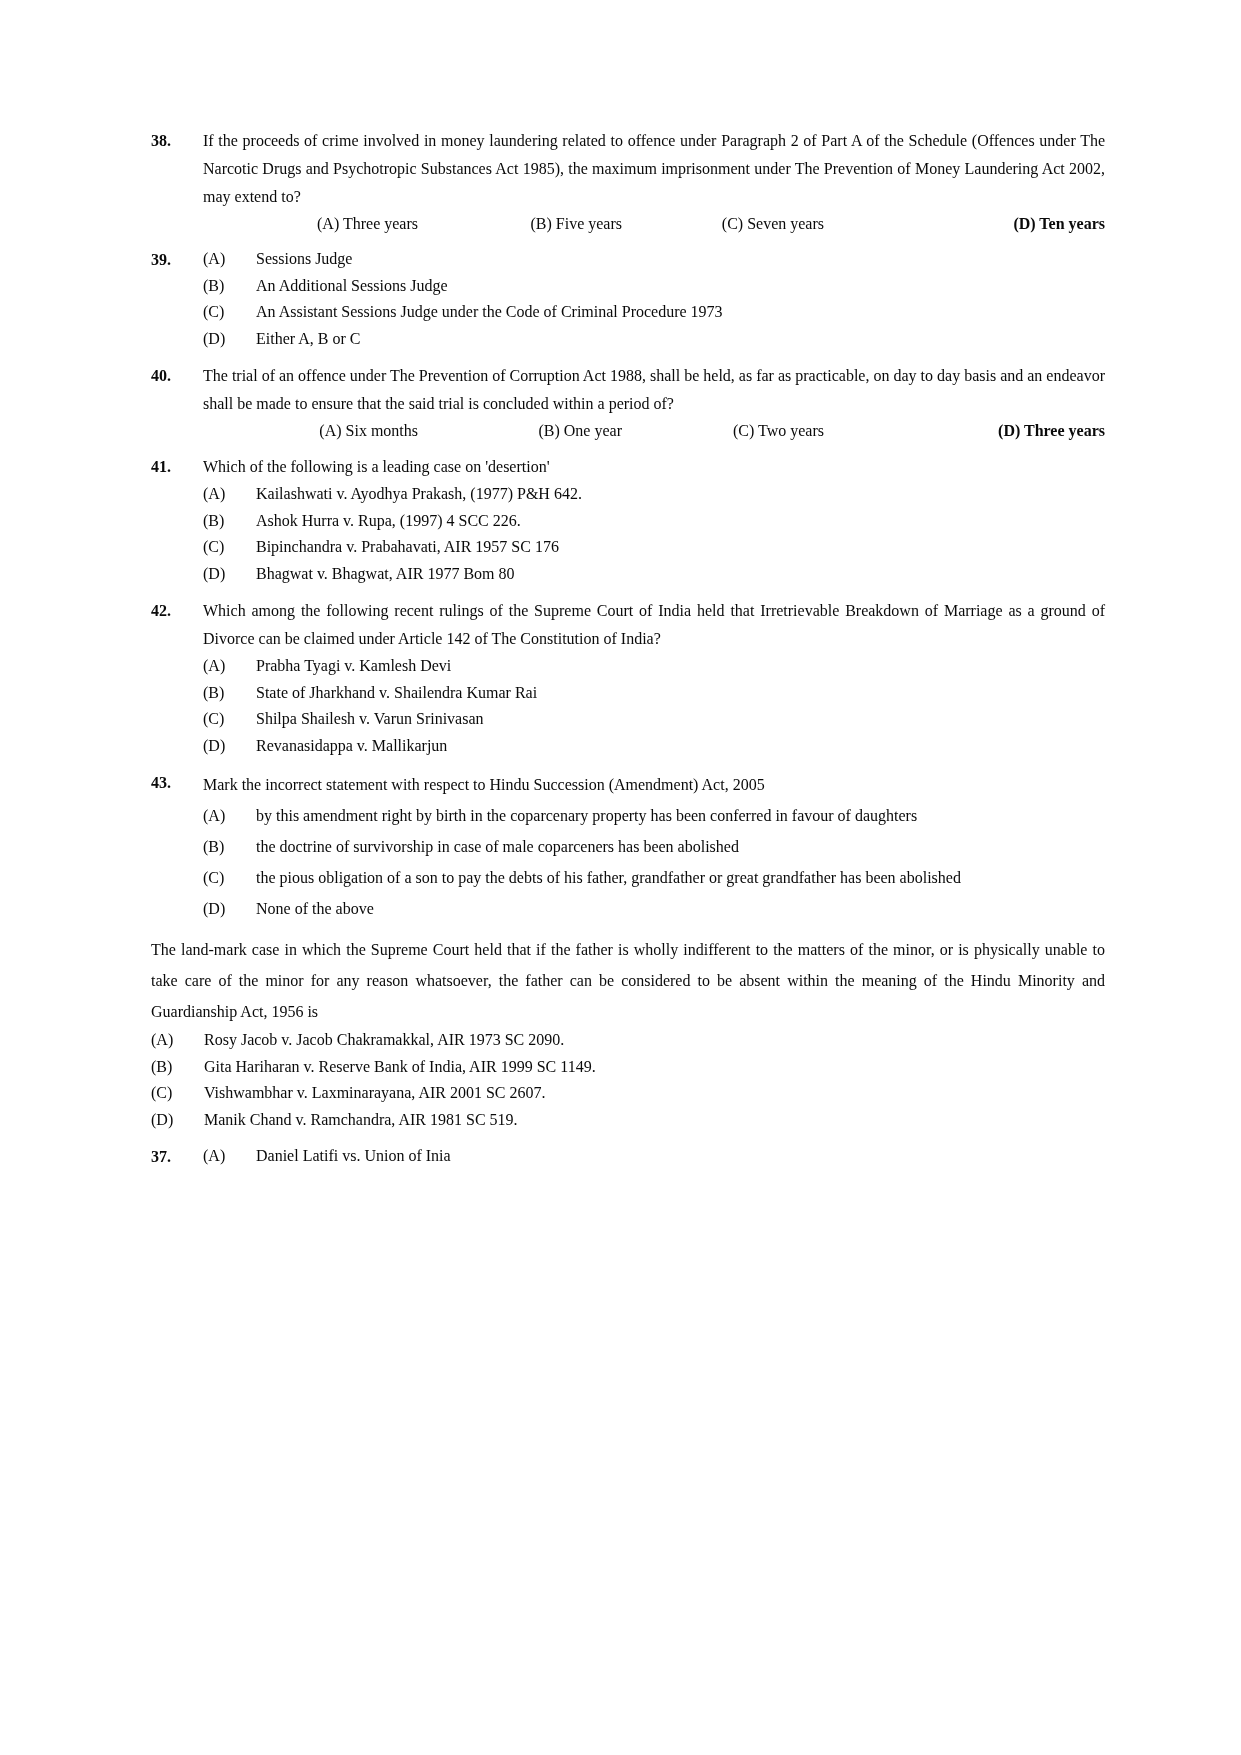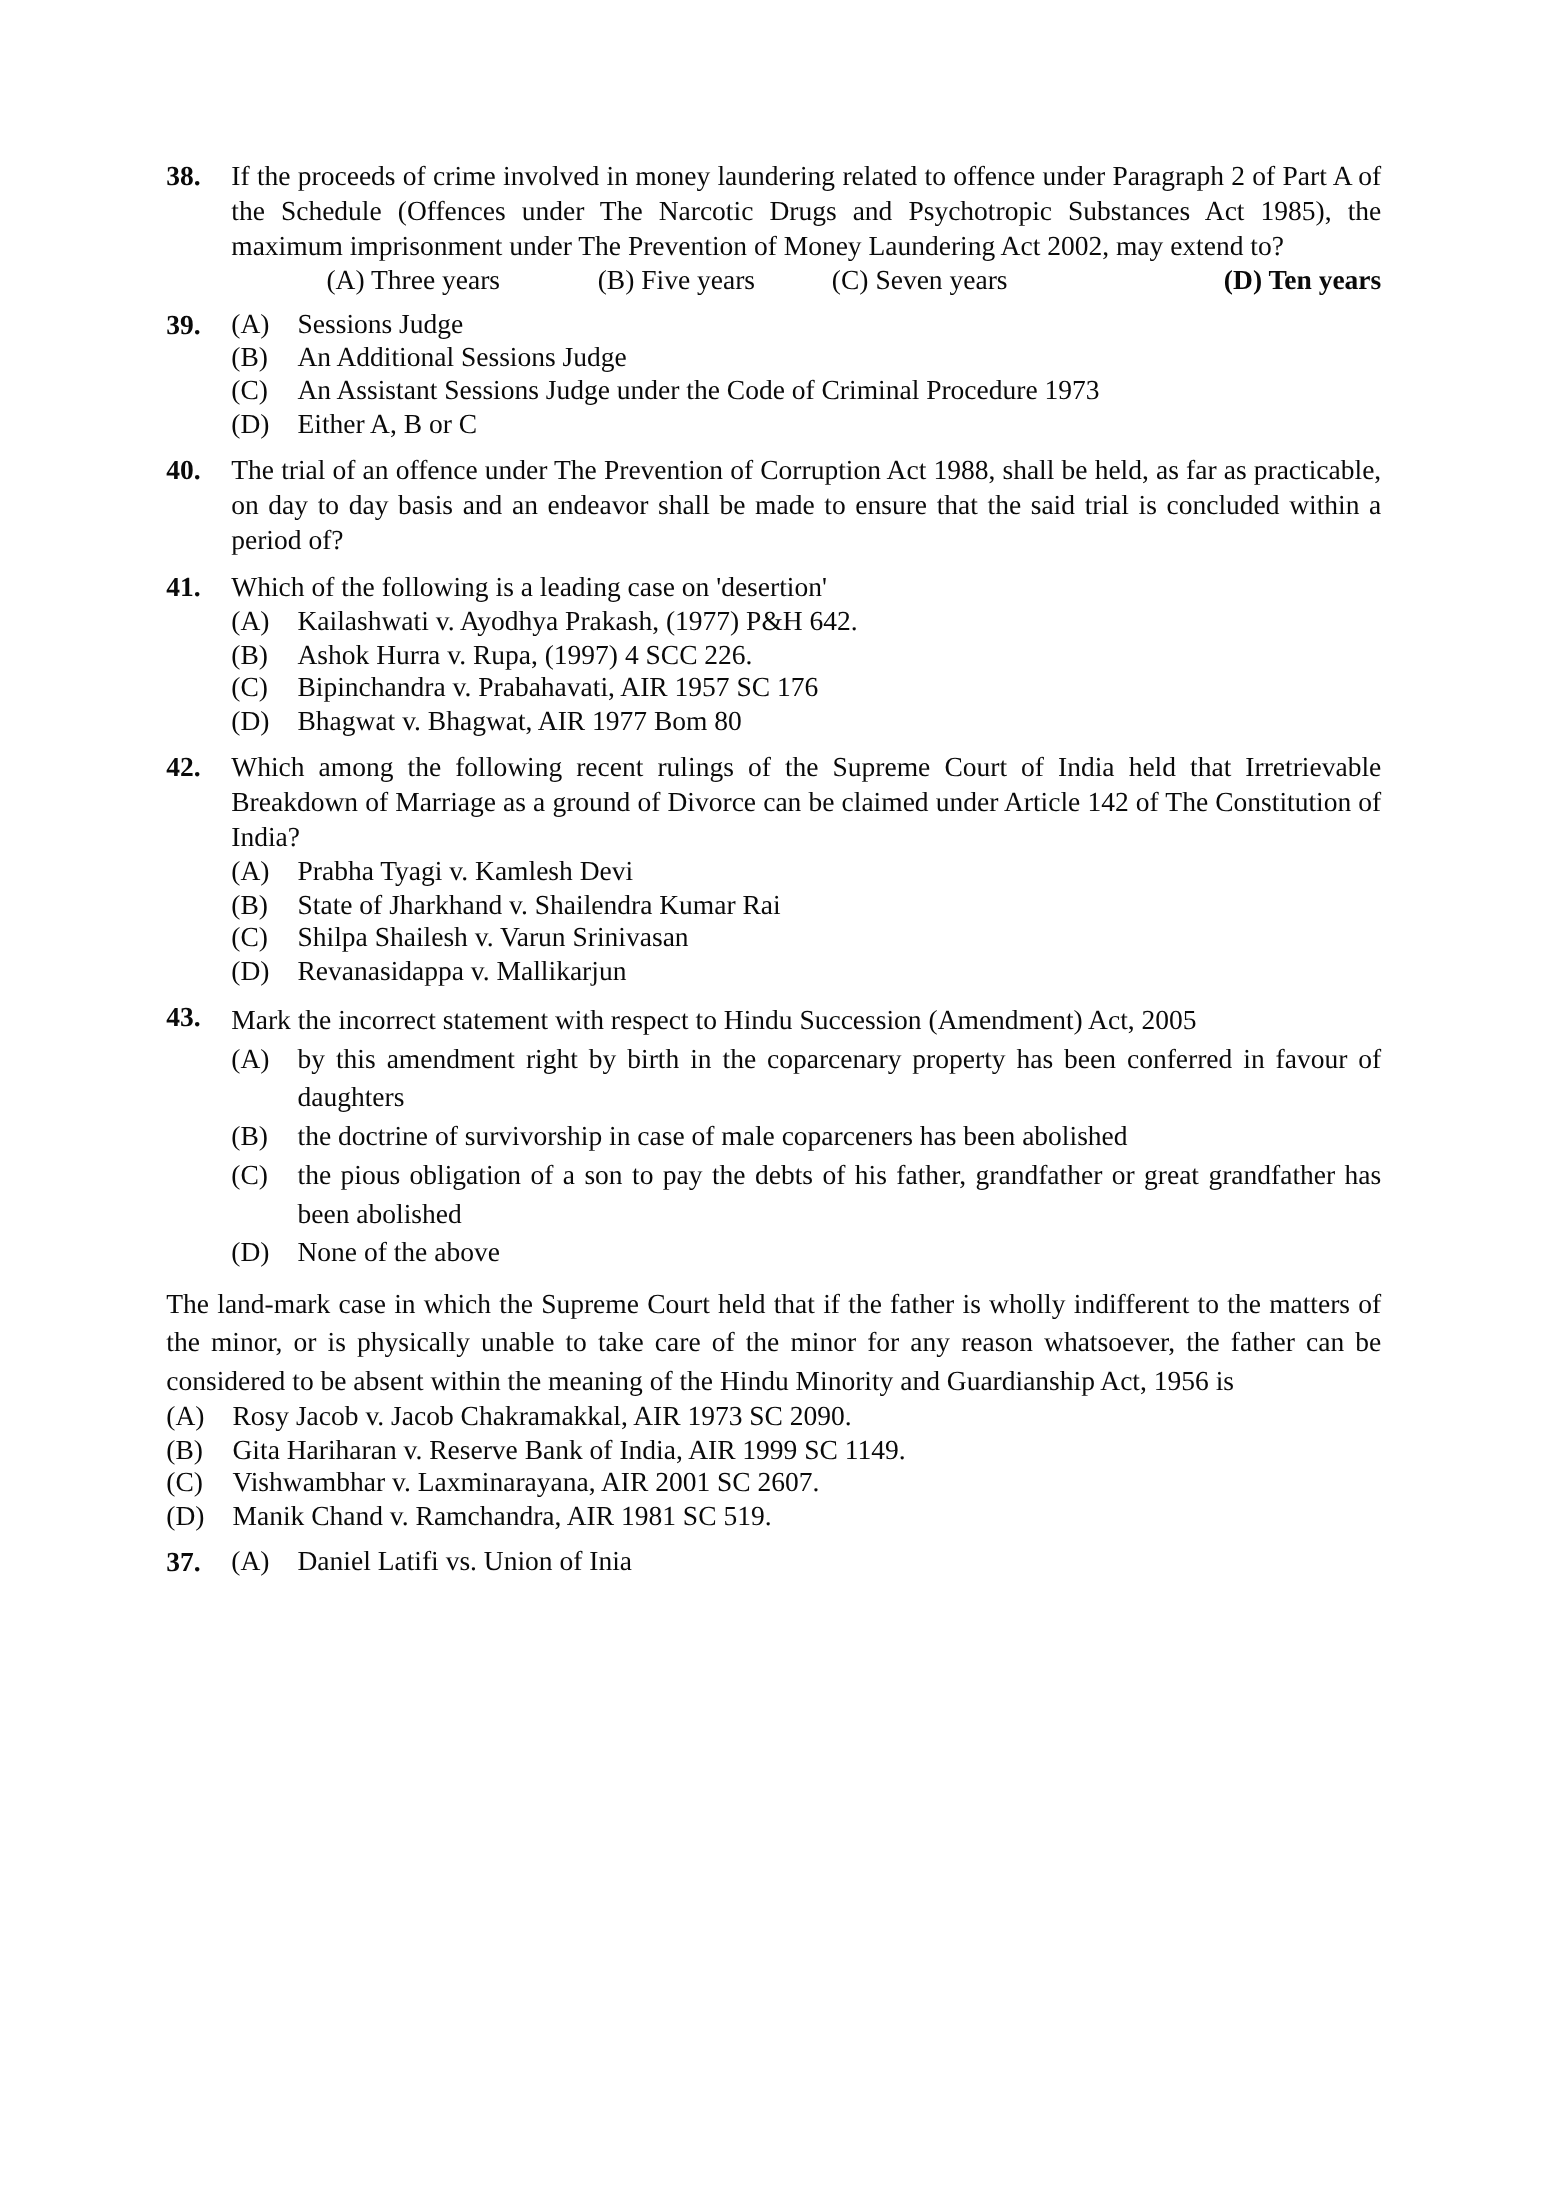--- a/index.html
+++ b/index.html
@@ -7,22 +7,23 @@
   body {
     background: #ffffff;
     color: #0a0a0a;
     font-family: "Liberation Serif", serif;
     overflow: hidden;
   }
   .page { padding: 127px 136px 0 133px; }
   .question {
     display: flex;
     margin-top: 10px;
-    font-size: 22px;
+    font-size: 16px;
     line-height: 28px;
+    margin-left: 18px;
   }
   .question:first-child { margin-top: 0; }
   .qnum { width: 52px; flex-shrink: 0; font-weight: 700; }
   .qbody { flex: 1; min-width: 0; }
   .qtext { text-align: justify; text-align-last: left; }
   .opts { }
   .opt { display: flex; line-height: 26.5px; }
   .opt-letter { width: 53px; flex-shrink: 0; }
   .opt-text { flex: 1; text-align: justify; text-align-last: left; }
   .opts-inline { display: flex; line-height: 25px; text-align: right; }
@@ -72,20 +73,26 @@
           <span class="opt-text">Either A, B or C</span>
         </div>
       </div>
     </div>
   </section>
 
   <section class="question q40">
     <div class="qnum">40.</div>
     <div class="qbody">
       <p class="qtext">The trial of an offence under The Prevention of Corruption Act 1988, shall be held, as far as practicable, on day to day basis and an endeavor shall be made to ensure that the said trial is concluded within a period of?</p>
+      <div class="opts-inline">
+        <span class="oi oi-a"><span>(A)</span> <span>Six months</span></span>
+        <span class="oi oi-b"><span>(B)</span> <span>One year</span></span>
+        <span class="oi oi-c"><span>(C)</span> <span>Two years</span></span>
+        <span class="oi oi-d"><span>(D)</span> <span>Three years</span></span>
+      </div>
     </div>
   </section>
 
   <section class="question q41">
     <div class="qnum">41.</div>
     <div class="qbody">
       <p class="qtext">Which of the following is a leading case on 'desertion'</p>
       <div class="opts">
         <div class="opt">
           <span class="opt-letter">(A)</span>

